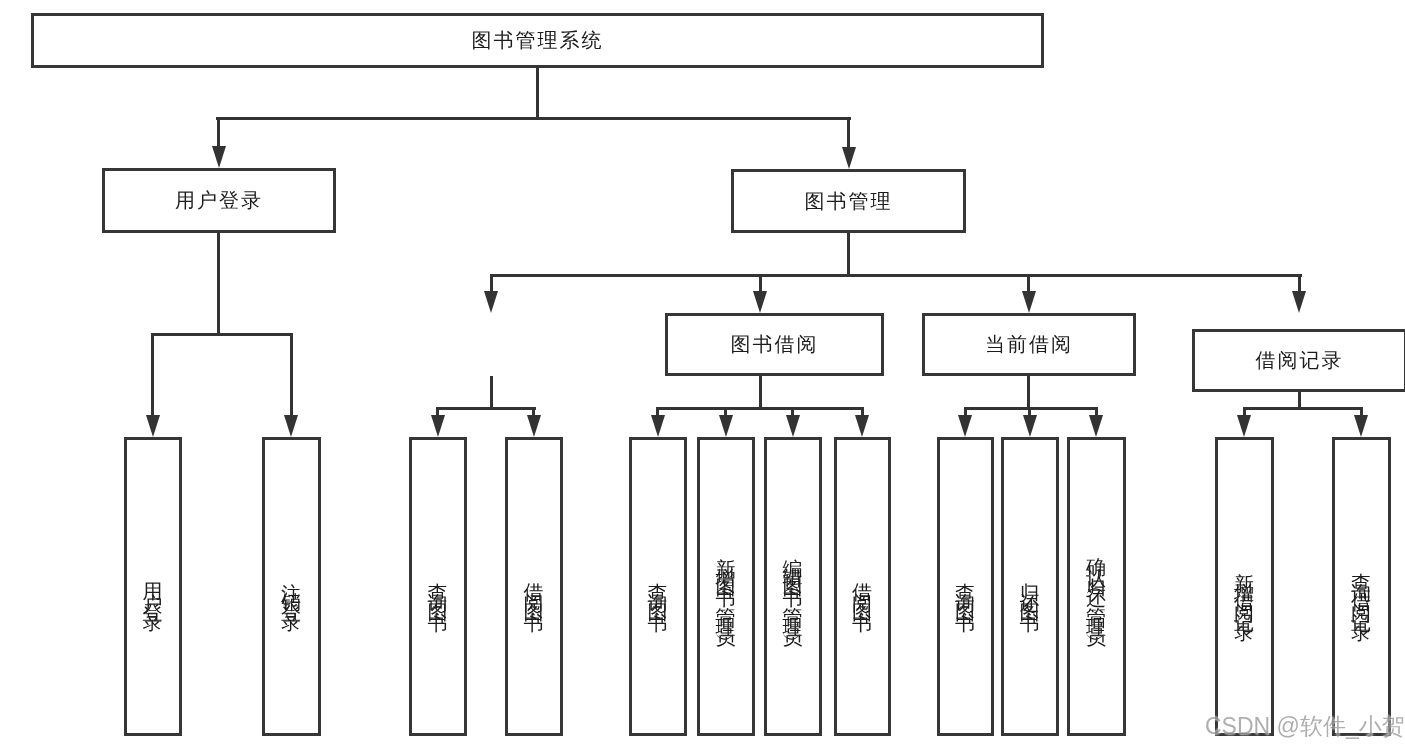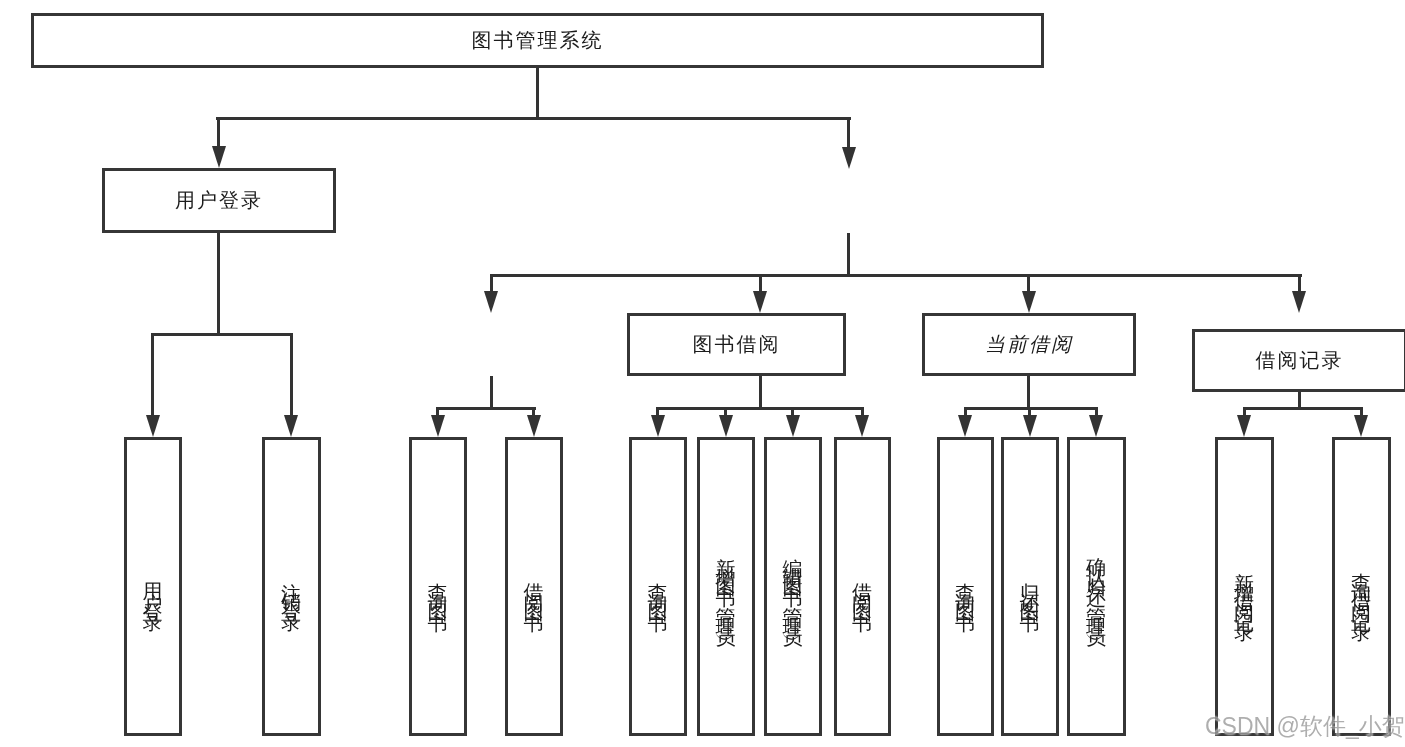--- a/index.html
+++ b/index.html
@@ -63,41 +63,42 @@
   <div class="h-node" style="left:12px;top:13px;width:1013px;height:55px;">图书管理系统</div>
 
   <div class="line" style="left:517px;top:68px;width:3px;height:50px;"></div>
   <div class="line" style="left:197px;top:117px;width:635px;height:3px;"></div>
   <div class="line" style="left:198px;top:117px;width:3px;height:32px;"></div>
   <div class="arrow" style="left:193px;top:146px;"></div>
   <div class="line" style="left:828px;top:117px;width:3px;height:33px;"></div>
   <div class="arrow" style="left:823px;top:147px;"></div>
 
   <div class="h-node" style="left:83px;top:168px;width:234px;height:65px;">用户登录</div>
+  <div class="h-node" style="left:712px;top:169px;width:235px;height:64px;">图书管理</div>
 
   <div class="line" style="left:198px;top:233px;width:3px;height:102px;"></div>
   <div class="line" style="left:132px;top:333px;width:142px;height:3px;"></div>
   <div class="line" style="left:132px;top:333px;width:3px;height:84px;"></div>
   <div class="arrow" style="left:127px;top:415px;"></div>
   <div class="line" style="left:271px;top:333px;width:3px;height:84px;"></div>
   <div class="arrow" style="left:265px;top:415px;"></div>
 
   <div class="line" style="left:828px;top:233px;width:3px;height:43px;"></div>
   <div class="line" style="left:471px;top:274px;width:812px;height:3px;"></div>
   <div class="line" style="left:471px;top:274px;width:3px;height:19px;"></div>
   <div class="arrow" style="left:465px;top:291px;"></div>
   <div class="line" style="left:740px;top:274px;width:3px;height:19px;"></div>
   <div class="arrow" style="left:734px;top:291px;"></div>
   <div class="line" style="left:1008px;top:274px;width:3px;height:19px;"></div>
   <div class="arrow" style="left:1003px;top:291px;"></div>
   <div class="line" style="left:1279px;top:274px;width:3px;height:19px;"></div>
   <div class="arrow" style="left:1273px;top:291px;"></div>
 
-  <div class="h-node" style="left:608px;top:313px;width:219px;height:63px;">图书借阅</div>
-  <div class="h-node" style="left:903px;top:313px;width:214px;height:63px;font-style:italic;">当前借阅</div>
+  <div class="h-node" style="left:646px;top:313px;width:219px;height:63px;">图书借阅</div>
+  <div class="h-node" style="left:903px;top:313px;width:214px;height:63px;">当前借阅</div>
   <div class="h-node" style="left:1173px;top:329px;width:215px;height:63px;">借阅记录</div>
 
   <div class="line" style="left:471px;top:376px;width:3px;height:33px;"></div>
   <div class="line" style="left:417px;top:407px;width:100px;height:3px;"></div>
   <div class="line" style="left:417px;top:407px;width:3px;height:12px;"></div>
   <div class="arrow" style="left:412px;top:415px;"></div>
   <div class="line" style="left:513px;top:407px;width:3px;height:12px;"></div>
   <div class="arrow" style="left:508px;top:415px;"></div>
 
   <div class="line" style="left:740px;top:376px;width:3px;height:33px;"></div>

